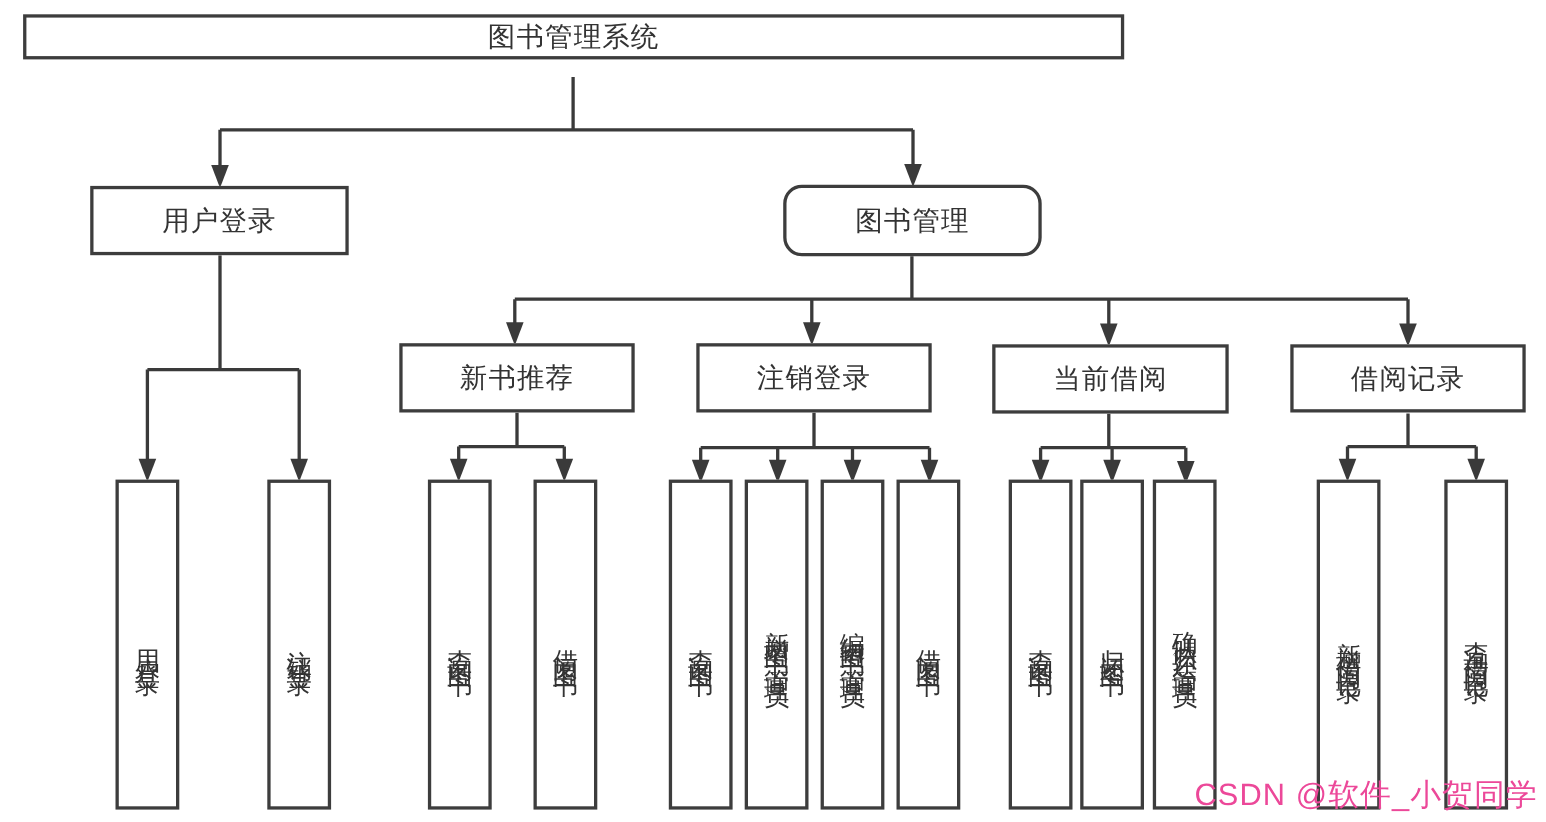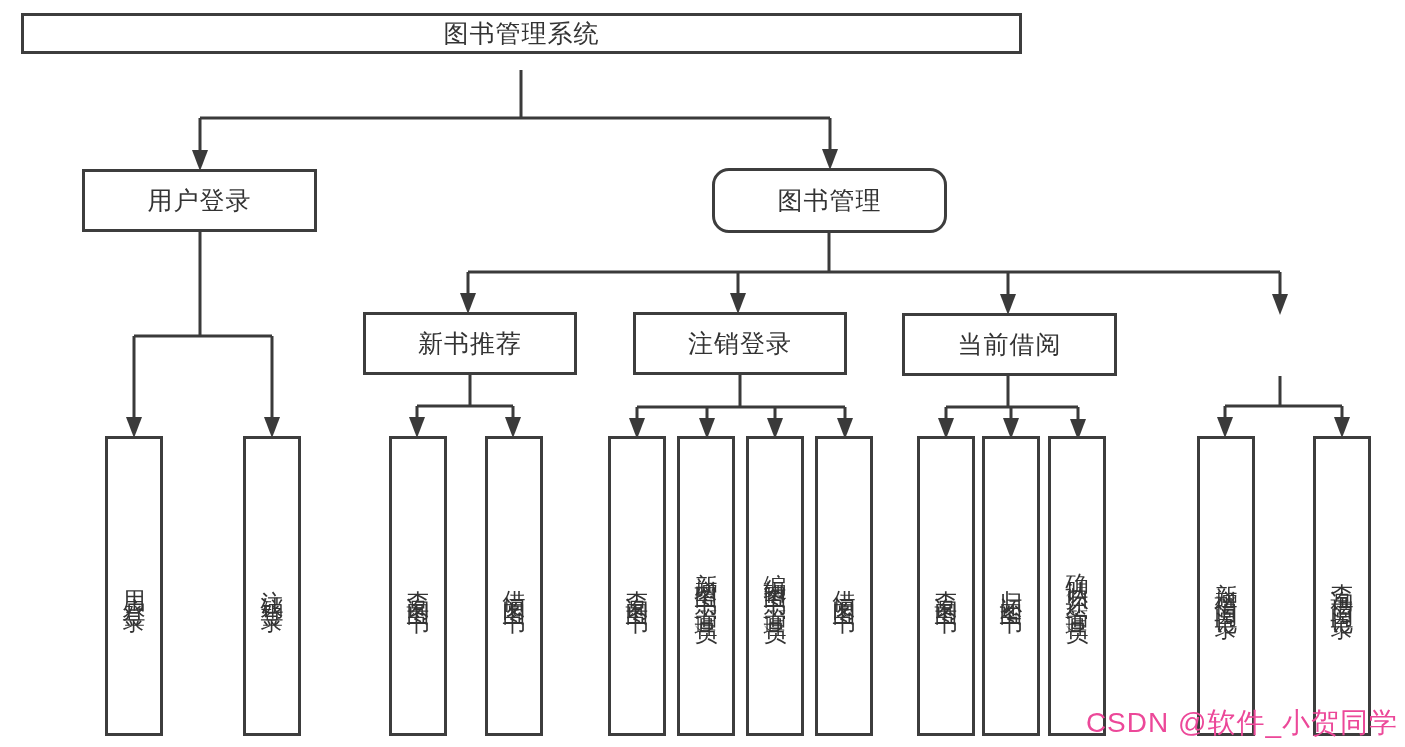--- a/index.html
+++ b/index.html
@@ -96,20 +96,23 @@
 
   <div class="node node-h node-new-book">
     <span>新书推荐</span>
   </div>
   <div class="node node-h node-book-borrow">
     <span>注销登录</span>
   </div>
   <div class="node node-h node-current-borrow">
     <span>当前借阅</span>
   </div>
+  <div class="node node-h node-borrow-record">
+    <span>借阅记录</span>
+  </div>
 
   <div class="leaf leaf-1">用户登录</div>
   <div class="leaf leaf-2">注销登录</div>
 
   <div class="leaf leaf-3">查询图书</div>
   <div class="leaf leaf-4">借阅图书</div>
 
   <div class="leaf leaf-5">查询图书</div>
   <div class="leaf leaf-6">新增图书（管理员）</div>
   <div class="leaf leaf-7">编辑图书（管理员）</div>

